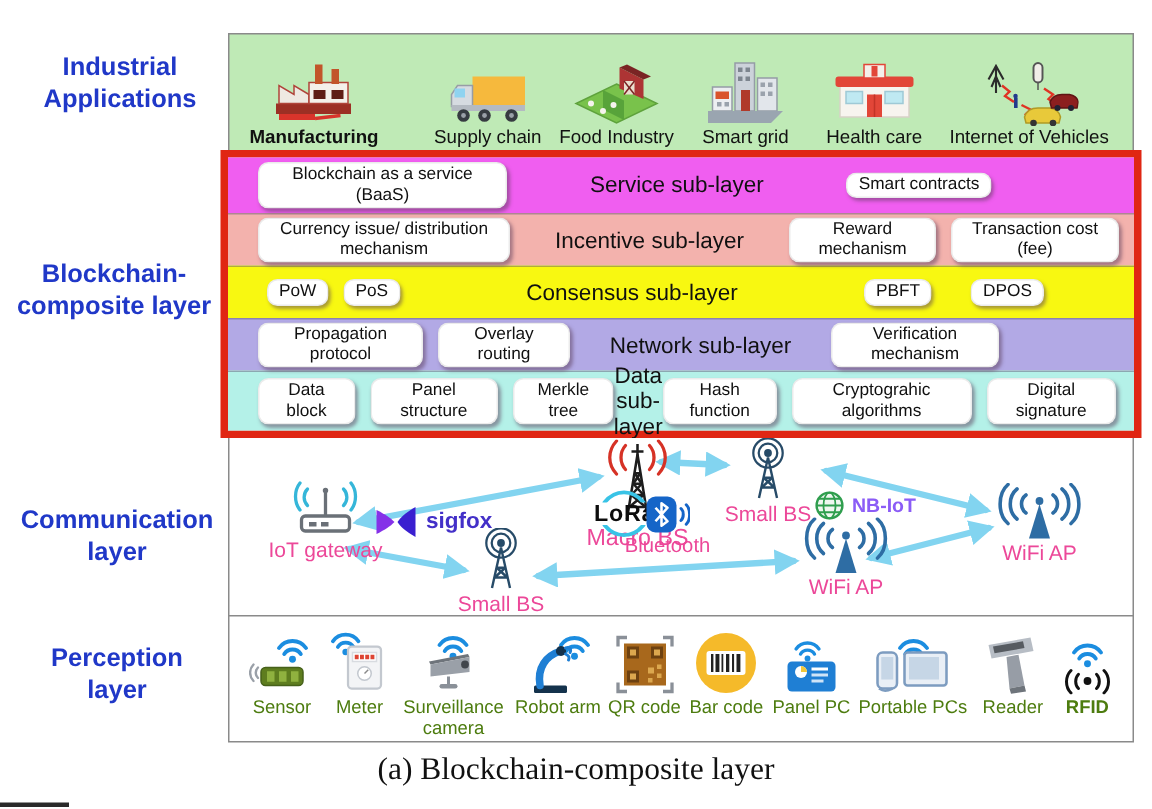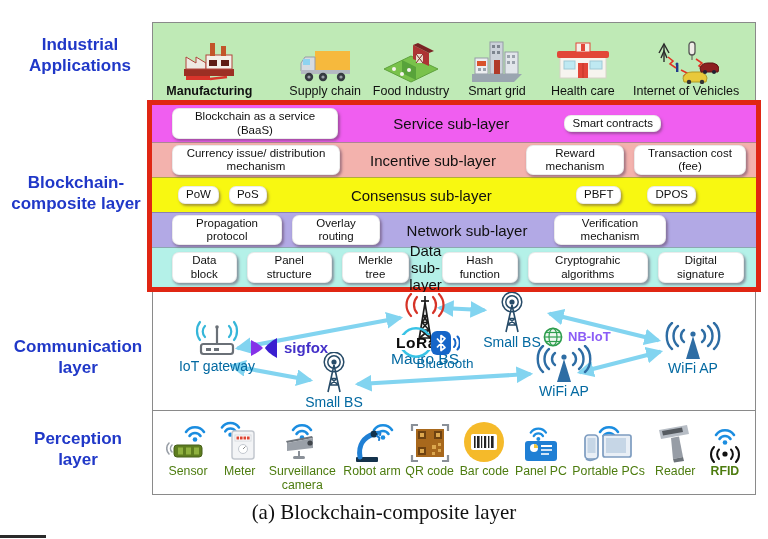--- a/index.html
+++ b/index.html
@@ -28,21 +28,21 @@
   .row-1 .right-group{margin-right:10px;}
   .row-3 .right-group{margin-right:90px;}
   .row-4 .right-group{margin-right:12px;}
   .wbox{background:#fff;border:1px solid rgba(0,0,0,.08);border-radius:7px;box-shadow:1.5px 2px 2.5px rgba(90,60,90,.5);padding:1px 7px;font-size:11.5px;line-height:1.14;text-align:center;color:#101010;}
   .bc-title{flex:1;text-align:center;font-size:15px;color:#101010;}
 
   .comm{position:relative;height:118px;border-left:1.6px solid #8a8a8a;border-right:1.6px solid #8a8a8a;background:#fff;}
   .comm svg.links{position:absolute;left:0;top:0;}
   .node{position:absolute;display:flex;flex-direction:column;align-items:center;}
   .node.row{flex-direction:row;gap:5px;align-items:center;}
-  .node-label{font-size:14px;color:#0369a1;white-space:nowrap;margin-top:1px;line-height:1.1;}
+  .node-label{font-size:14px;color:#ec4899;white-space:nowrap;margin-top:1px;line-height:1.1;}
   .node-iot-gateway{left:14px;top:26px;width:100px;}
   .node-sigfox{left:96px;top:44px;}
   .node-macro-bs{left:234px;top:1px;width:76px;}
   .node-macro-bs .node-label{font-size:15.5px;}
   .node-lora{left:243px;top:34px;}
   .node-lora .node-label{font-weight:bold;font-size:15.5px;color:#0d0d0d;letter-spacing:.5px;margin:-1px 0;}
   .node-bluetooth{left:256px;top:38px;width:72px;}
   .node-bluetooth .node-label{font-size:13.5px;}
   .node-sigfox .node-label{font-weight:bold;font-size:15px;color:#4330c8;}
   .node-small-bs-top{left:324px;top:0;width:70px;}

